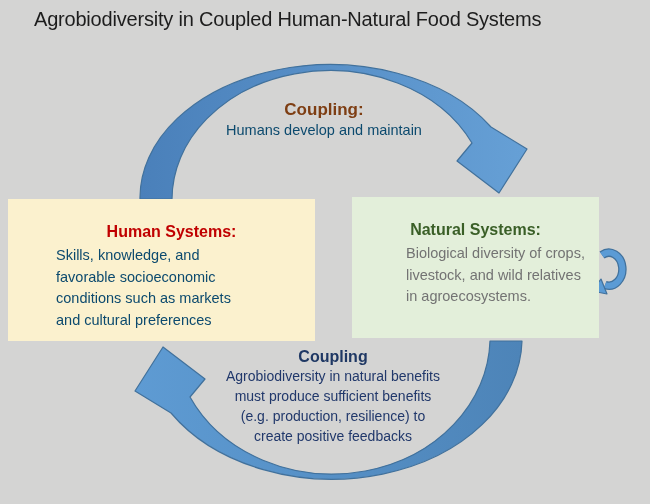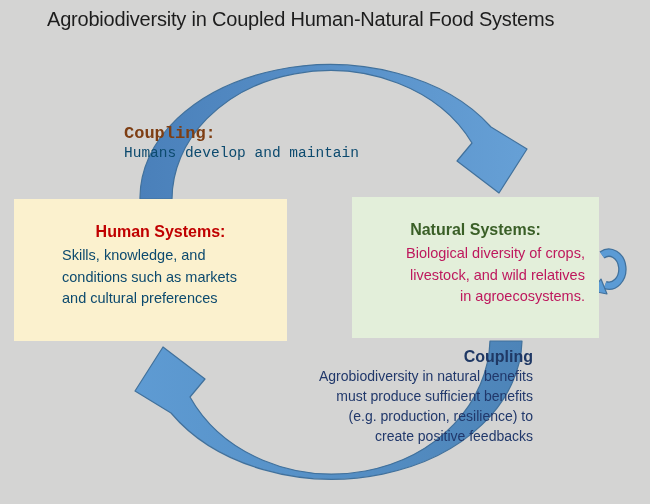--- a/index.html
+++ b/index.html
@@ -6,39 +6,39 @@
   #canvas{
     position:relative;
     width:650px;height:504px;
     background:#d4d4d3;
     font-family:"Liberation Sans", sans-serif;
     overflow:hidden;
   }
   .abs{position:absolute;}
   #title{
     left:34px;top:8px;width:600px;
-    font-size:20px;color:#1d1d1d;letter-spacing:-0.2px;margin-left:13px;
+    font-size:20px;color:#1d1d1d;letter-spacing:-0.2px;
   }
   #arrow-layer{left:0;top:0;width:650px;height:504px;}
   
-  #coupling-top{left:124px;top:124px;width:400px;font-family:Liberation Mono, monospace;}
+  #coupling-top{left:124px;top:100px;width:400px;text-align:center;}
   #coupling-top .hd{font-size:17px;font-weight:bold;color:#7e3e13;}
   #coupling-top .ln{font-size:14.5px;line-height:20px;color:#0c4a6e;}
   
   .sysbox{box-sizing:border-box;}
-  #human-box{left:14px;top:199px;width:273px;height:142px;background:#fbf1ce;}
+  #human-box{left:8px;top:199px;width:307px;height:142px;background:#fbf1ce;}
   #natural-box{left:352px;top:197px;width:247px;height:141px;background:#e3efda;}
   .box-heading{position:absolute;top:24px;left:0;right:0;text-align:center;font-size:16px;font-weight:bold;}
   #human-box .box-heading{left:28px;right:8px;color:#c00000;}
   #natural-box .box-heading{color:#3a5f27;}
   .box-body{position:absolute;top:46px;font-size:14.5px;line-height:21.5px;}
   #human-box .box-body{left:48px;color:#0c4a6e;}
-  #natural-box .box-body{left:54px;color:#be185d;text-align:right;}
+  #natural-box .box-body{left:54px;color:#737373;}
   
-  #coupling-bottom{left:133px;top:348px;width:400px;text-align:right;}
+  #coupling-bottom{left:133px;top:348px;width:400px;text-align:center;}
   #coupling-bottom .hd{font-size:16px;font-weight:bold;color:#1f3864;}
   #coupling-bottom .ln{font-size:14px;line-height:20px;color:#21386b;}
 </style>
 </head>
 <body>
 
 <div id="canvas">
 
   <svg id="arrow-layer" class="abs" width="650" height="504" viewBox="0 0 650 504">
     <defs>
@@ -73,20 +73,21 @@
 
   <div id="coupling-top" class="abs">
     <div class="hd">Coupling:</div>
     <div class="ln">Humans develop and maintain</div>
   </div>
 
   <div id="human-box" class="abs sysbox">
     <div class="box-heading">Human Systems:</div>
     <div class="box-body">
       <div>Skills, knowledge, and</div>
+      <div>favorable socioeconomic</div>
       <div>conditions such as markets</div>
       <div>and cultural preferences</div>
     </div>
   </div>
 
   <div id="natural-box" class="abs sysbox">
     <div class="box-heading">Natural Systems:</div>
     <div class="box-body">
       <div>Biological diversity of crops,</div>
       <div>livestock, and wild relatives</div>

